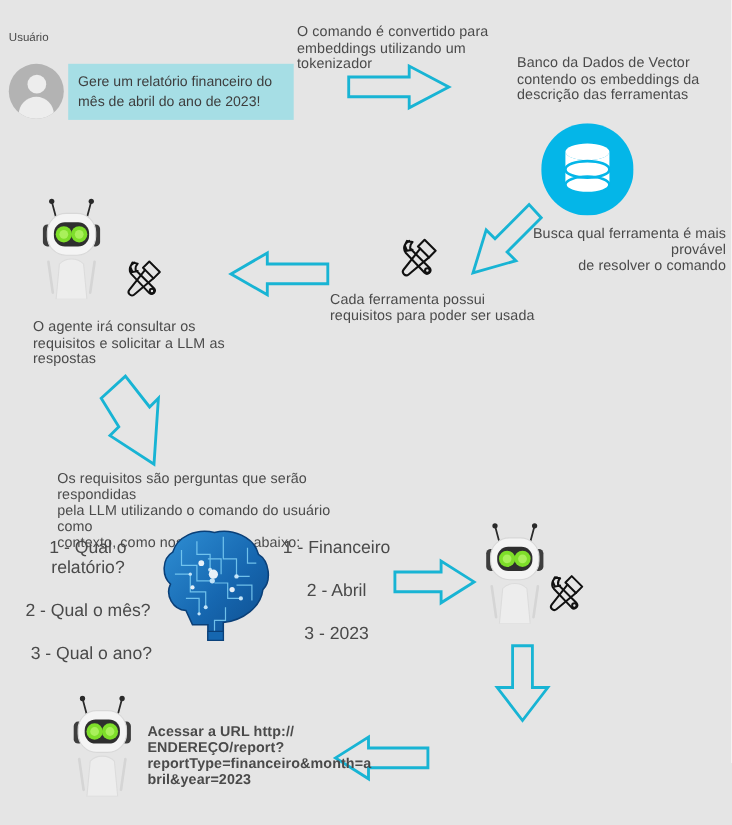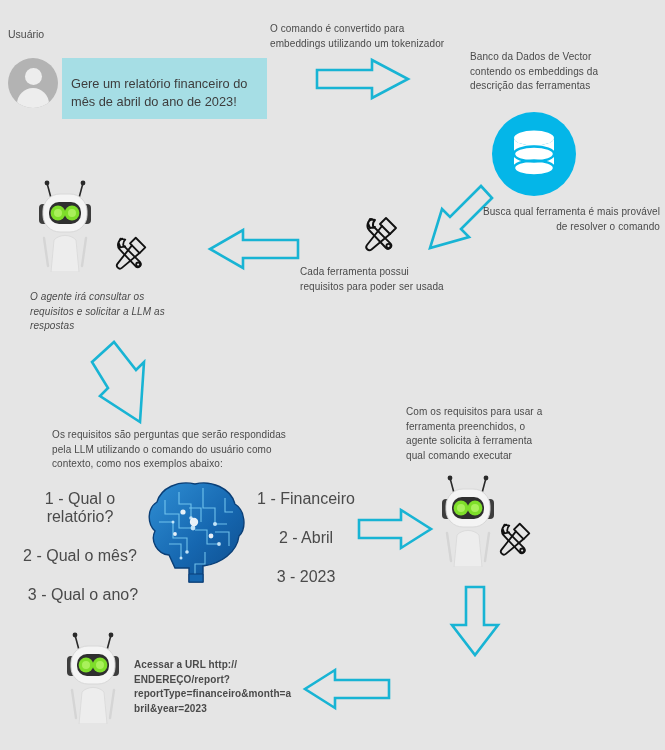--- a/index.html
+++ b/index.html
@@ -10,21 +10,21 @@
   }
   #canvas{
     position:relative;
     width:665px;
     height:750px;
     overflow:hidden;
     background:#e5e5e5;
   }
   .abs{position:absolute;}
   .note{
-    font-size:10px;
+    font-size:13px;
     line-height:14.5px;
     color:#4a4a4a;
     white-space:pre-line;
     letter-spacing:.1px;
   }
   
   #user-label{left:8px;top:28px;font-size:10.5px;color:#4a4a4a;}
   #avatar{
     left:8px;top:58px;width:50px;height:50px;border-radius:50%;
     background:#b3b3b3;overflow:hidden;
@@ -33,21 +33,21 @@
     position:absolute;left:50%;top:10px;width:17px;height:17px;
     margin-left:-8.5px;border-radius:50%;background:#ededed;
   }
   #avatar .body{
     position:absolute;left:50%;top:30px;width:32px;height:24px;
     margin-left:-16px;border-radius:16px 16px 0 0;background:#ededed;
   }
   #bubble{
     left:62px;top:58px;width:205px;min-height:42px;
     background:#a6dee5;
-    padding:17px 9px 8px 9px;
+    padding:7px 9px 8px 9px;
     box-sizing:border-box;
     font-size:12.8px;
     line-height:18px;
     color:#3d3d3d;
   }
   
   .robot{width:62px;height:92px;}
   .robot svg{display:block;width:100%;height:100%;}
   
   .tools{width:44px;height:44px;}
@@ -167,21 +167,21 @@
     <svg viewBox="0 0 46 46">
       <g fill="none" stroke="#111111" stroke-width="1.9" stroke-linejoin="round" stroke-linecap="round">
         <path d="M29,6 L39,16 L33,22 L23,12 Z"></path>
         <path d="M25,14 L10,33 a3.2,3.2 0 0 0 4.5,4.5 L33,22"></path>
         <path d="M15,7 a7,7 0 0 0 -3,11 L29,36 a3.2,3.2 0 0 0 4.6,-4.4 L16,14 a7,7 0 0 1 2,-6 L13,7 L11,11 L13,16 L18,15"></path>
         <circle cx="31.5" cy="34" r="2.1"></circle>
       </g>
     </svg>
   </div>
 
-  <div class="abs note" style="left:30px;top:290px;width:180px;font-style:italic;">O agente irá consultar os
+  <div class="abs note" style="left:30px;top:290px;width:180px;">O agente irá consultar os
 requisitos e solicitar a LLM as
 respostas</div>
 
   <div class="abs arrow" style="left:86px;top:340px;width:64px;height:92px;">
     <svg viewBox="0 0 64 92" preserveAspectRatio="none">
       <path d="M6,22 L28,2 L50,30 L58,22 L54,82 L14,56 L22,48 Z"></path>
     </svg>
   </div>
 
   <div class="abs note" style="left:52px;top:428px;width:260px;">Os requisitos são perguntas que serão respondidas
@@ -240,24 +240,20 @@
     <div>2 - Abril</div>
     <div>3 - 2023</div>
   </div>
 
   <div class="abs arrow" style="left:357px;top:508px;width:76px;height:42px;">
     <svg viewBox="0 0 76 42" preserveAspectRatio="none">
       <path d="M2,12 L44,12 L44,2 L74,21 L44,40 L44,30 L2,30 Z"></path>
     </svg>
   </div>
 
-  <div class="abs note" style="left:406px;top:405px;width:180px;">Com os requisitos para usar a
-ferramenta preenchidos, o
-agente solicita à ferramenta
-qual comando executar</div>
 
   <div class="abs robot" style="left:437px;top:475px;width:62px;height:92px;">
     <svg viewBox="0 0 62 92">
       <g stroke="#2a2a2a" stroke-width="1.6" stroke-linecap="round">
         <line x1="17" y1="18" x2="13" y2="3"></line>
         <line x1="45" y1="18" x2="49" y2="3"></line>
       </g>
       <circle cx="13" cy="3" r="2.4" fill="#2a2a2a"></circle>
       <circle cx="49" cy="3" r="2.4" fill="#2a2a2a"></circle>
       <rect x="5" y="24" width="9" height="20" rx="4" fill="#3d3d3d"></rect>

